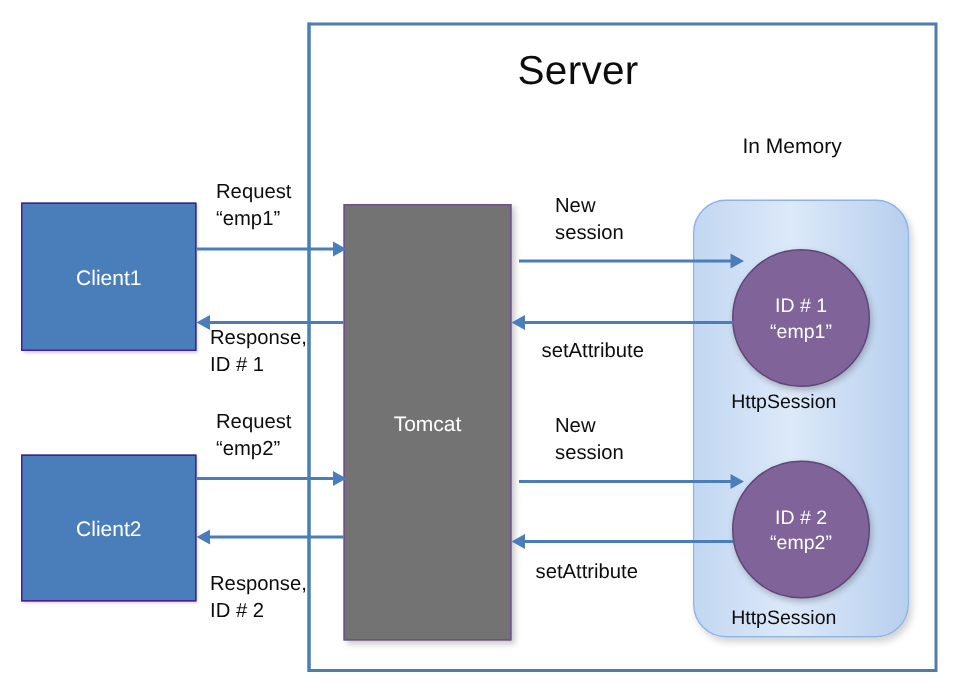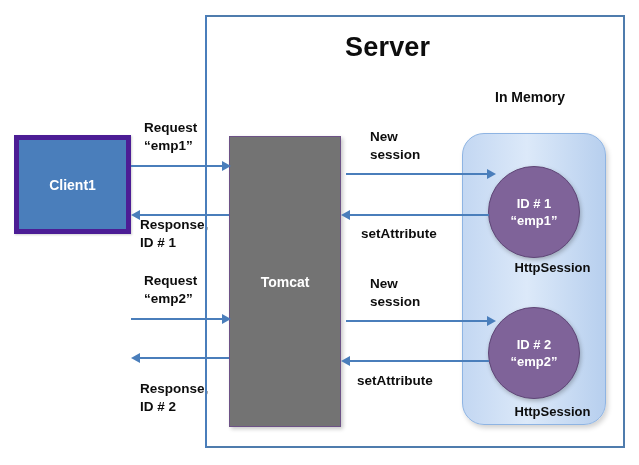--- a/index.html
+++ b/index.html
@@ -9,21 +9,20 @@
   }
   body {
     font-family: "Liberation Sans", sans-serif;
   }
   #canvas {
     position: relative;
     width: 639px;
     height: 465px;
     background: #ffffff;
     overflow: hidden;
-    font-weight: bold;
   }
 
   
   .server-frame {
     position: absolute;
     left: 205px;
     top: 15px;
     width: 420px;
     height: 433px;
     border: 2px solid #4f7cad;
@@ -37,21 +36,21 @@
     font-size: 27px;
     color: #0d0d0d;
     letter-spacing: .2px;
     white-space: nowrap;
   }
 
   
   .client-box {
     position: absolute;
     background: #4a7ebb;
-    border: 5px solid #4c1d95;
+    border: 1px solid #4c1d95;
     box-sizing: border-box;
     color: #ffffff;
     font-size: 14px;
     display: flex;
     align-items: center;
     justify-content: center;
     box-shadow: 1px 1px 2px rgba(0,0,0,.18);
   }
   #client1-box { left: 14px; top: 135px; width: 117px; height: 99px; }
   #client2-box { left: 14px; top: 303px; width: 117px; height: 98px; }
@@ -119,21 +118,20 @@
   #session2-circle { left: 488px; top: 307px; }
 
   .session-caption {
     position: absolute;
     font-size: 13px;
     color: #0d0d0d;
     white-space: nowrap;
     text-align: center;
     width: 121px;
     left: 462px;
-    margin-left: 30px;
   }
   #session1-caption { top: 260px; }
   #session2-caption { top: 404px; }
 
   
   .hline {
     position: absolute;
     height: 0;
     border-top: 2px solid #4a7ebb;
   }
@@ -172,20 +170,23 @@
 
 <div id="canvas">
 
   <div class="server-frame"></div>
   <div class="server-title">Server</div>
 
   <div id="client1-box" class="client-box">
     <span>Client1</span>
   </div>
 
+  <div id="client2-box" class="client-box">
+    <span>Client2</span>
+  </div>
 
   <div id="tomcat-box">
     <span>Tomcat</span>
   </div>
 
   <div class="memory-label">In Memory</div>
   <div id="memory-region"></div>
 
   <div id="session1-circle" class="session-circle">
     <span>ID # 1</span>

